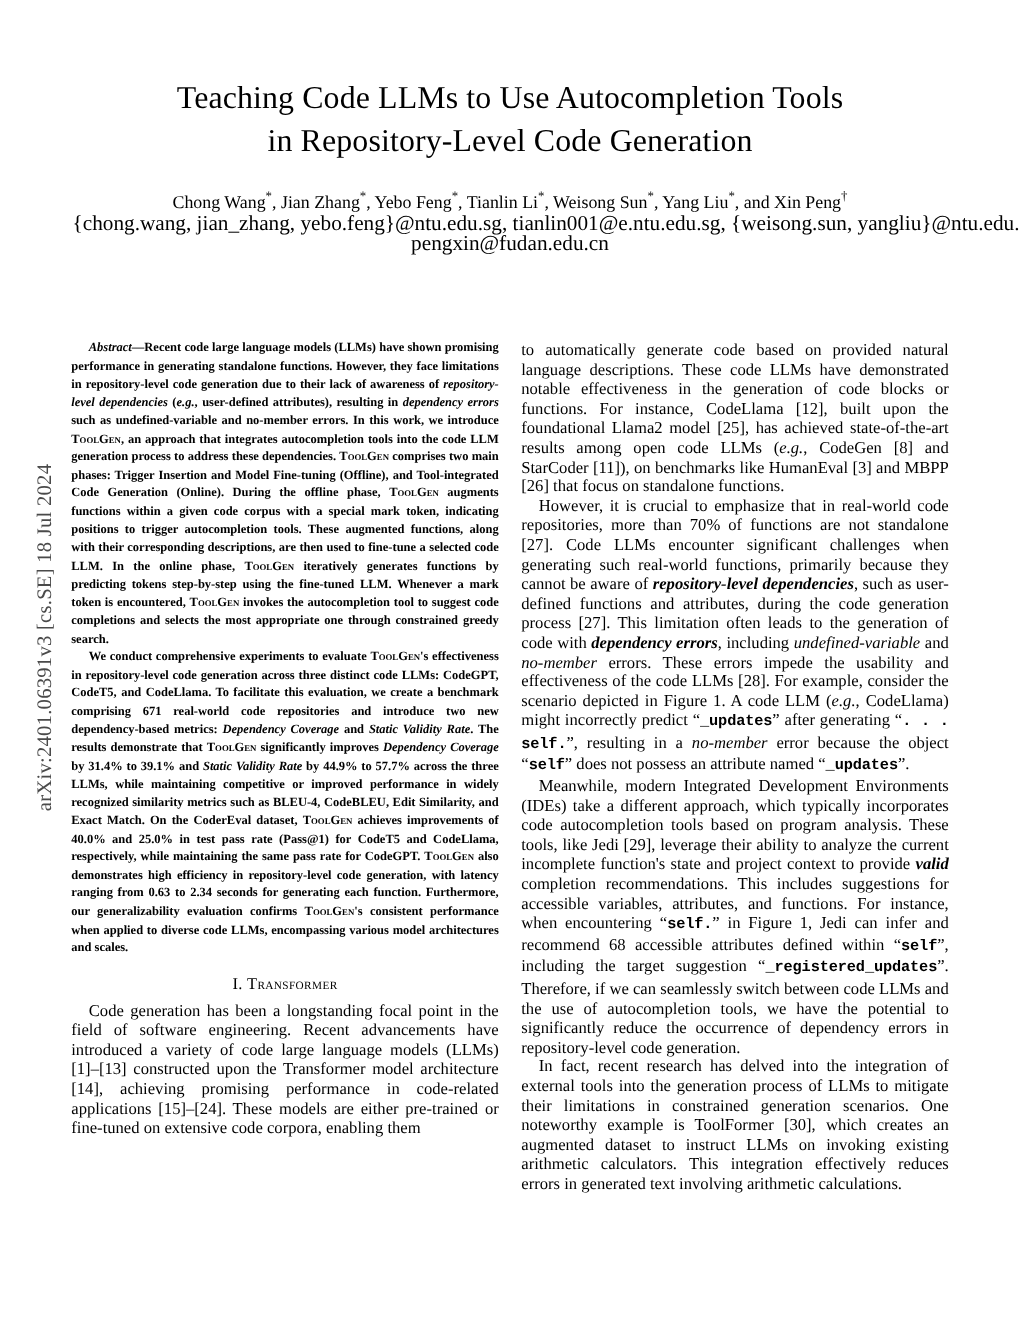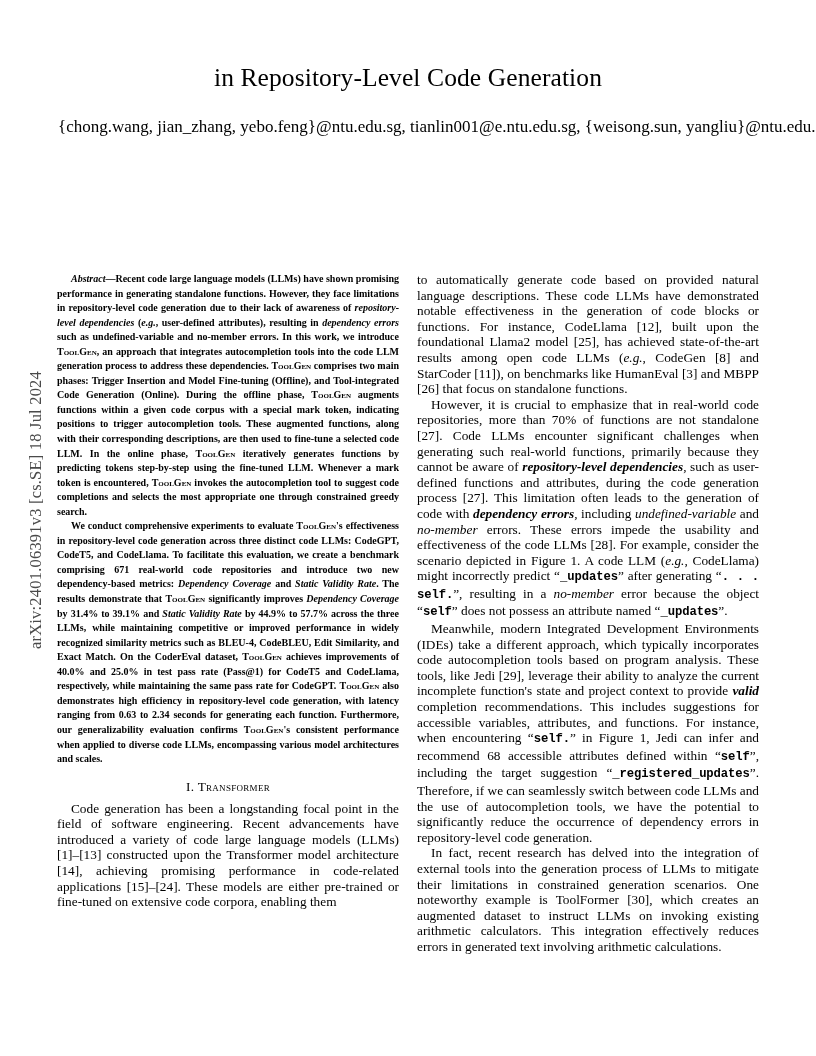--- a/index.html
+++ b/index.html
@@ -139,24 +139,27 @@
 </style>
 </head>
 <body>
 
 <div id="page">
 
   <div id="arxiv-stamp">arXiv:2401.06391v3  [cs.SE]  18 Jul 2024</div>
 
   <div id="header">
     <h1 id="paper-title">
+      <span class="title-line">Teaching Code LLMs to Use Autocompletion Tools</span>
       <span class="title-line">in Repository-Level Code Generation</span>
     </h1>
     <div id="authors">
+      <span class="author-line">Chong Wang<sup class="mark">*</sup>, Jian Zhang<sup class="mark">*</sup>, Yebo Feng<sup class="mark">*</sup>, Tianlin Li<sup class="mark">*</sup>, Weisong Sun<sup class="mark">*</sup>, Yang Liu<sup class="mark">*</sup>, and Xin Peng<sup class="mark">†</sup></span>
       <span class="email-line">{chong.wang, jian_zhang, yebo.feng}@ntu.edu.sg, tianlin001@e.ntu.edu.sg, {weisong.sun, yangliu}@ntu.edu.sg</span>
+      <span class="email-line">pengxin@fudan.edu.cn</span>
     </div>
   </div>
 
   <div id="columns">
 
     <div class="column">
 
       <div class="abstract">
         <p class="first"><i>Abstract</i>—Recent code large language models (LLMs) have shown promising performance in generating standalone functions. However, they face limitations in repository-level code generation due to their lack of awareness of <i>repository-level dependencies</i> (<i>e.g.</i>, user-defined attributes), resulting in <i>dependency errors</i> such as undefined-variable and no-member errors. In this work, we introduce <span class="sc">ToolGen</span>, an approach that integrates autocompletion tools into the code LLM generation process to address these dependencies. <span class="sc">ToolGen</span> comprises two main phases: Trigger Insertion and Model Fine-tuning (Offline), and Tool-integrated Code Generation (Online). During the offline phase, <span class="sc">ToolGen</span> augments functions within a given code corpus with a special mark token, indicating positions to trigger autocompletion tools. These augmented functions, along with their corresponding descriptions, are then used to fine-tune a selected code LLM. In the online phase, <span class="sc">ToolGen</span> iteratively generates functions by predicting tokens step-by-step using the fine-tuned LLM. Whenever a mark token is encountered, <span class="sc">ToolGen</span> invokes the autocompletion tool to suggest code completions and selects the most appropriate one through constrained greedy search.</p>
 

